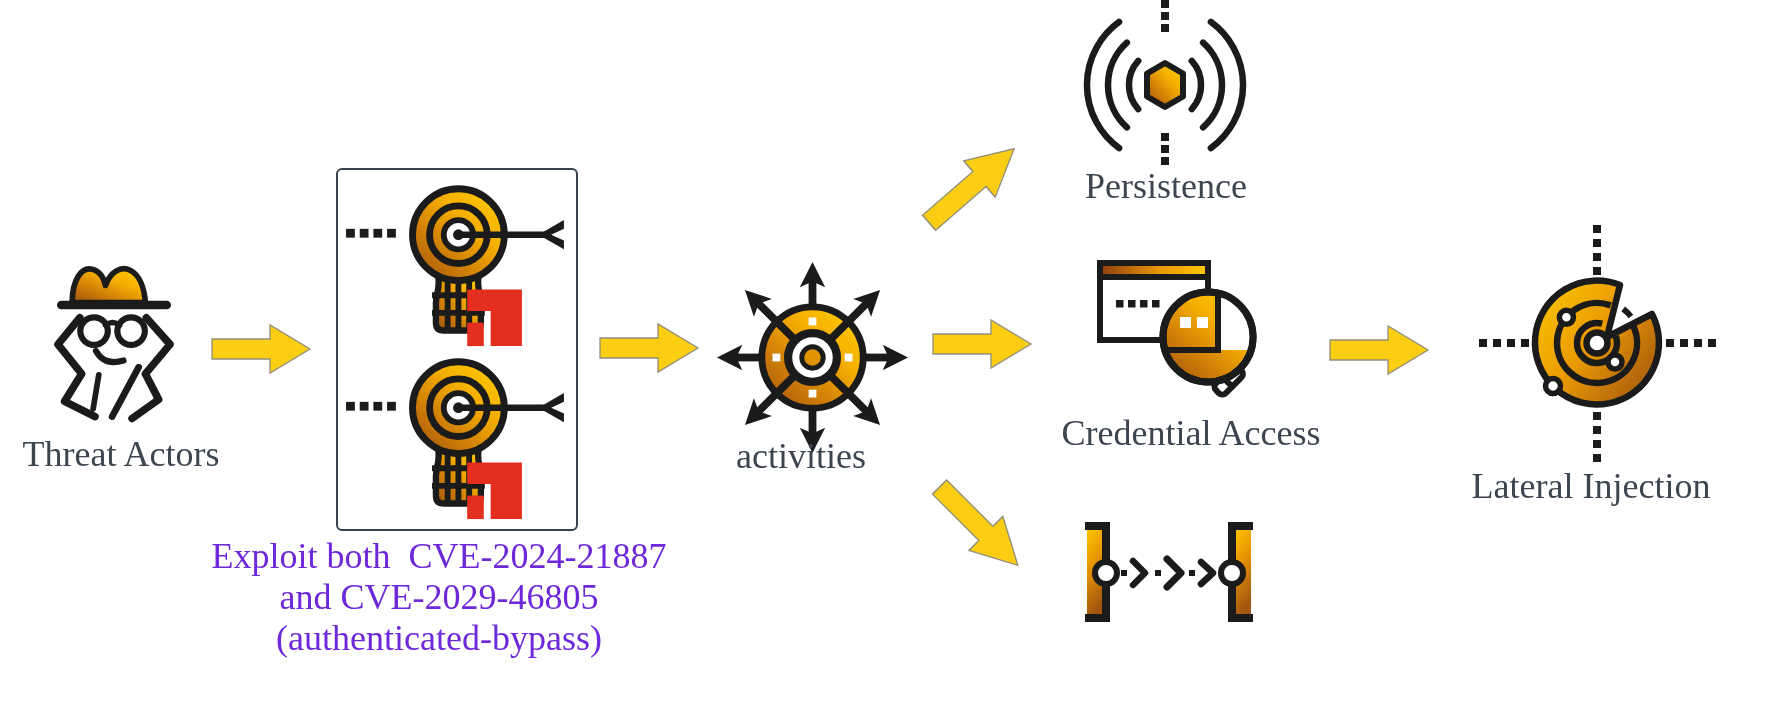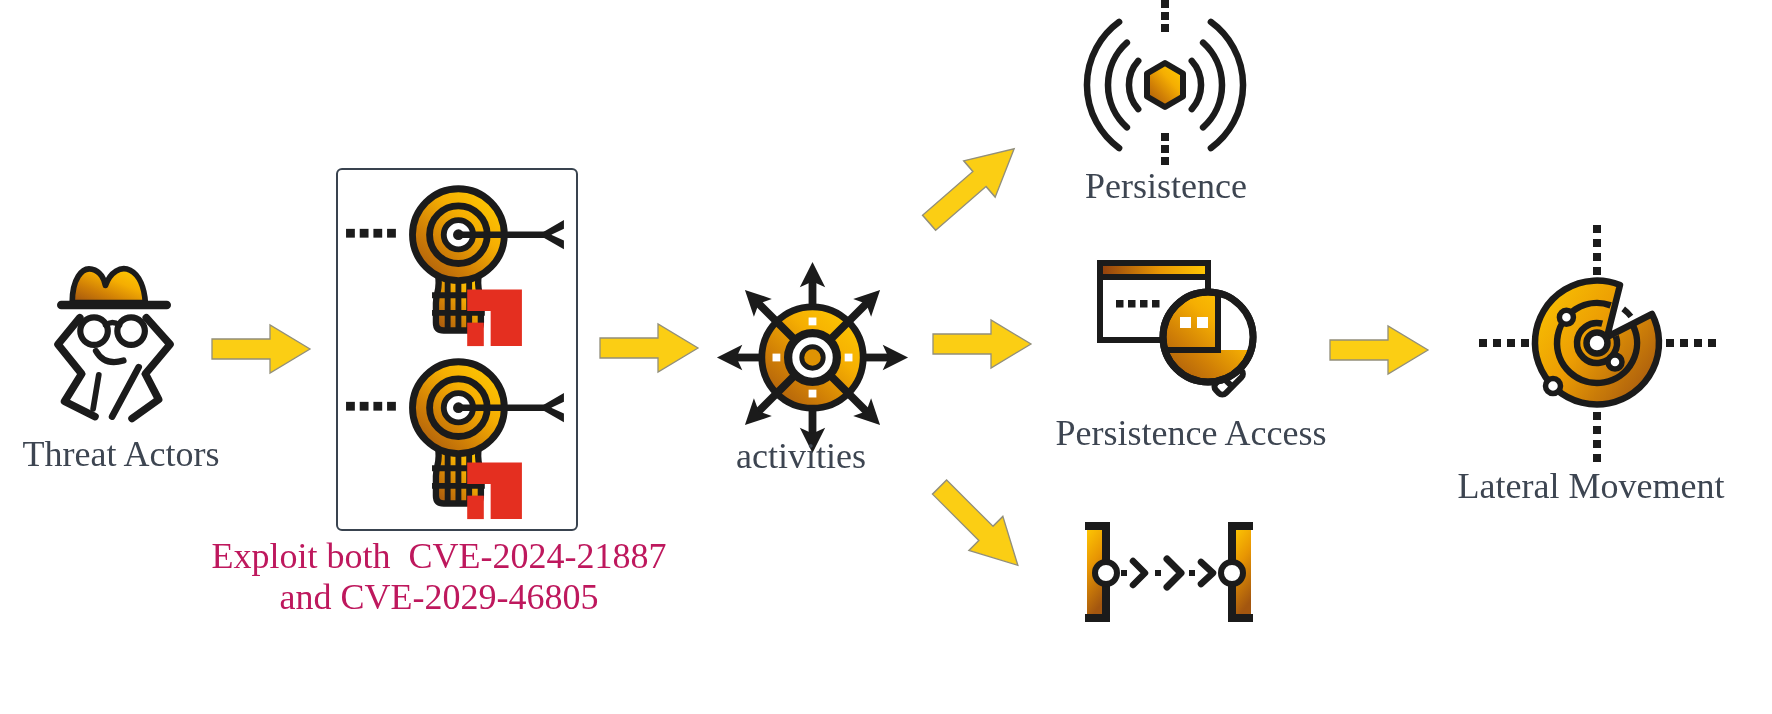--- a/index.html
+++ b/index.html
@@ -2,21 +2,21 @@
 <html><head>
 <meta charset="utf-8">
 <style>
   html,body{margin:0;padding:0;background:#fff;}
   .canvas{position:relative;width:1772px;height:714px;background:#fff;overflow:hidden;
           font-family:"Liberation Serif","DejaVu Serif",serif;color:#3d4551;}
   .abs{position:absolute;}
   .label{position:absolute;transform:translateX(-50%);white-space:nowrap;
          font-size:36px;line-height:41px;text-align:left;color:#3d4551;}
   .caption{position:absolute;transform:translateX(-50%);text-align:center;
-           font-size:36px;line-height:41px;color:#be185d;}
+           font-size:36px;line-height:41px;color:#6d28d9;}
   .caption div{white-space:pre-wrap;}
   .exploit-box{position:absolute;left:336px;top:168px;width:238px;height:359px;
                border:2px solid #39434f;border-radius:6px;background:#fff;}
   svg{display:block;overflow:visible;}
   .rot{transform-origin:center center;}
 </style>
 </head>
 <body>
 
 <div class="canvas">
@@ -100,20 +100,21 @@
     <circle cx="119" cy="56" r="5.5" fill="#1b1b1b"></circle>
     <line x1="122" y1="56" x2="214" y2="56" stroke="#1b1b1b" stroke-width="6.5"></line>
     <path d="M201,56 L227,41 L227,50 L214,56 L227,62 L227,71 Z" fill="#1b1b1b"></path>
     <polygon points="128,112 184,112 184,170 152,170 152,134 128,134" fill="#E42F20"></polygon>
     <rect x="128" y="146" width="17" height="24" fill="#E42F20"></rect>
   </svg>
 
   <div class="caption" style="left:439px;top:536px">
     <div>Exploit both  CVE-2024-21887</div>
     <div>and CVE-2029-46805</div>
+    <div>(authenticated-bypass)</div>
   </div>
 
   <svg class="abs" style="left:600px;top:322px" width="100" height="52" viewBox="0 0 100 52">
     <polygon points="0,16 58,16 58,2 98,26 58,50 58,36 0,36" fill="#FBCE14" stroke="#928F7A" stroke-width="1.3"></polygon>
   </svg>
 
   <svg class="abs" style="left:715px;top:260px" width="195" height="195" viewBox="-100 -100 200 200">
     <circle r="52" fill="url(#gGold)" stroke="#1b1b1b" stroke-width="7"></circle>
     <g fill="#1b1b1b" stroke="#1b1b1b">
       <g transform="rotate(0)">
@@ -198,21 +199,21 @@
       <rect x="137" y="111" width="14" height="32" rx="5" fill="#fff" stroke="#1b1b1b" stroke-width="6"></rect>
       <line x1="137" y1="129" x2="151" y2="129" stroke="#1b1b1b" stroke-width="6"></line>
     </g>
     <circle cx="112" cy="79" r="45" fill="url(#gGold)" stroke="#1b1b1b" stroke-width="7"></circle>
     <rect clip-path="url(#lensClip)" x="122" y="30" width="40" height="62" fill="#fff"></rect>
     <path d="M70,92 H122 V36" fill="none" stroke="#1b1b1b" stroke-width="6"></path>
     <circle cx="112" cy="79" r="45" fill="none" stroke="#1b1b1b" stroke-width="7"></circle>
     <rect x="84" y="59" width="11" height="11" fill="#fff"></rect>
     <rect x="101" y="59" width="11" height="11" fill="#fff"></rect>
   </svg>
-  <div class="label" style="left:1191px;top:413px">Persistence Access</div>
+  <div class="label" style="left:1191px;top:413px">Credential Access</div>
 
   <svg class="abs" style="left:1330px;top:324px" width="100" height="52" viewBox="0 0 100 52">
     <polygon points="0,16 58,16 58,2 98,26 58,50 58,36 0,36" fill="#FBCE14" stroke="#928F7A" stroke-width="1.3"></polygon>
   </svg>
 
   <svg class="abs" style="left:1477px;top:223px" width="240" height="240" viewBox="-120 -120 240 240">
     <g fill="#1b1b1b">
       <rect x="-4" y="-118" width="8" height="8"></rect>
         <rect x="-4" y="-104" width="8" height="8"></rect>
       <rect x="-4" y="-90" width="8" height="8"></rect>
@@ -232,21 +233,21 @@
     </g>
     <path d="M10,-6 L23,-58 A62,62 0 1 0 55,-29 Z" fill="url(#gRadar)" stroke="#1b1b1b" stroke-width="6.5" stroke-linejoin="round"></path>
     <path d="M36.3,-16.9 A40,40 0 1 1 13.7,-37.6" fill="none" stroke="#1b1b1b" stroke-width="6.5"></path>
     <path d="M18.8,-6.8 A20,20 0 1 1 5.2,-19.3" fill="none" stroke="#1b1b1b" stroke-width="6.5"></path>
     <path d="M33.9,-26.5 A43,43 0 0 0 26.2,-34.1" fill="none" stroke="#1b1b1b" stroke-width="6"></path>
     <circle r="10.5" fill="#fff" stroke="#1b1b1b" stroke-width="6.5"></circle>
     <circle cx="-30.6" cy="-25.7" r="7" fill="#fff" stroke="#1b1b1b" stroke-width="5.5"></circle>
     <circle cx="18" cy="19" r="7" fill="#fff" stroke="#1b1b1b" stroke-width="5.5"></circle>
     <circle cx="-44" cy="43" r="7.5" fill="#fff" stroke="#1b1b1b" stroke-width="5.5"></circle>
   </svg>
-  <div class="label" style="left:1591px;top:466px">Lateral Movement</div>
+  <div class="label" style="left:1591px;top:466px">Lateral Injection</div>
 
   <svg class="abs rot" style="left:923px;top:501px;transform:rotate(45deg)" width="113" height="52" viewBox="0 0 100 52" preserveAspectRatio="none">
     <polygon points="0,16 58,16 58,2 98,26 58,50 58,36 0,36" fill="#FBCE14" stroke="#928F7A" stroke-width="1.3"></polygon>
   </svg>
 
   <svg class="abs" style="left:1083px;top:517px" width="172" height="110" viewBox="0 0 172 110">
     <rect x="4" y="10" width="17" height="90" fill="url(#gBar)"></rect>
     <rect x="2" y="5" width="25" height="8" fill="#1b1b1b"></rect>
       <rect x="2" y="97" width="25" height="8" fill="#1b1b1b"></rect>
     <rect x="19" y="5" width="8" height="100" fill="#1b1b1b"></rect>

